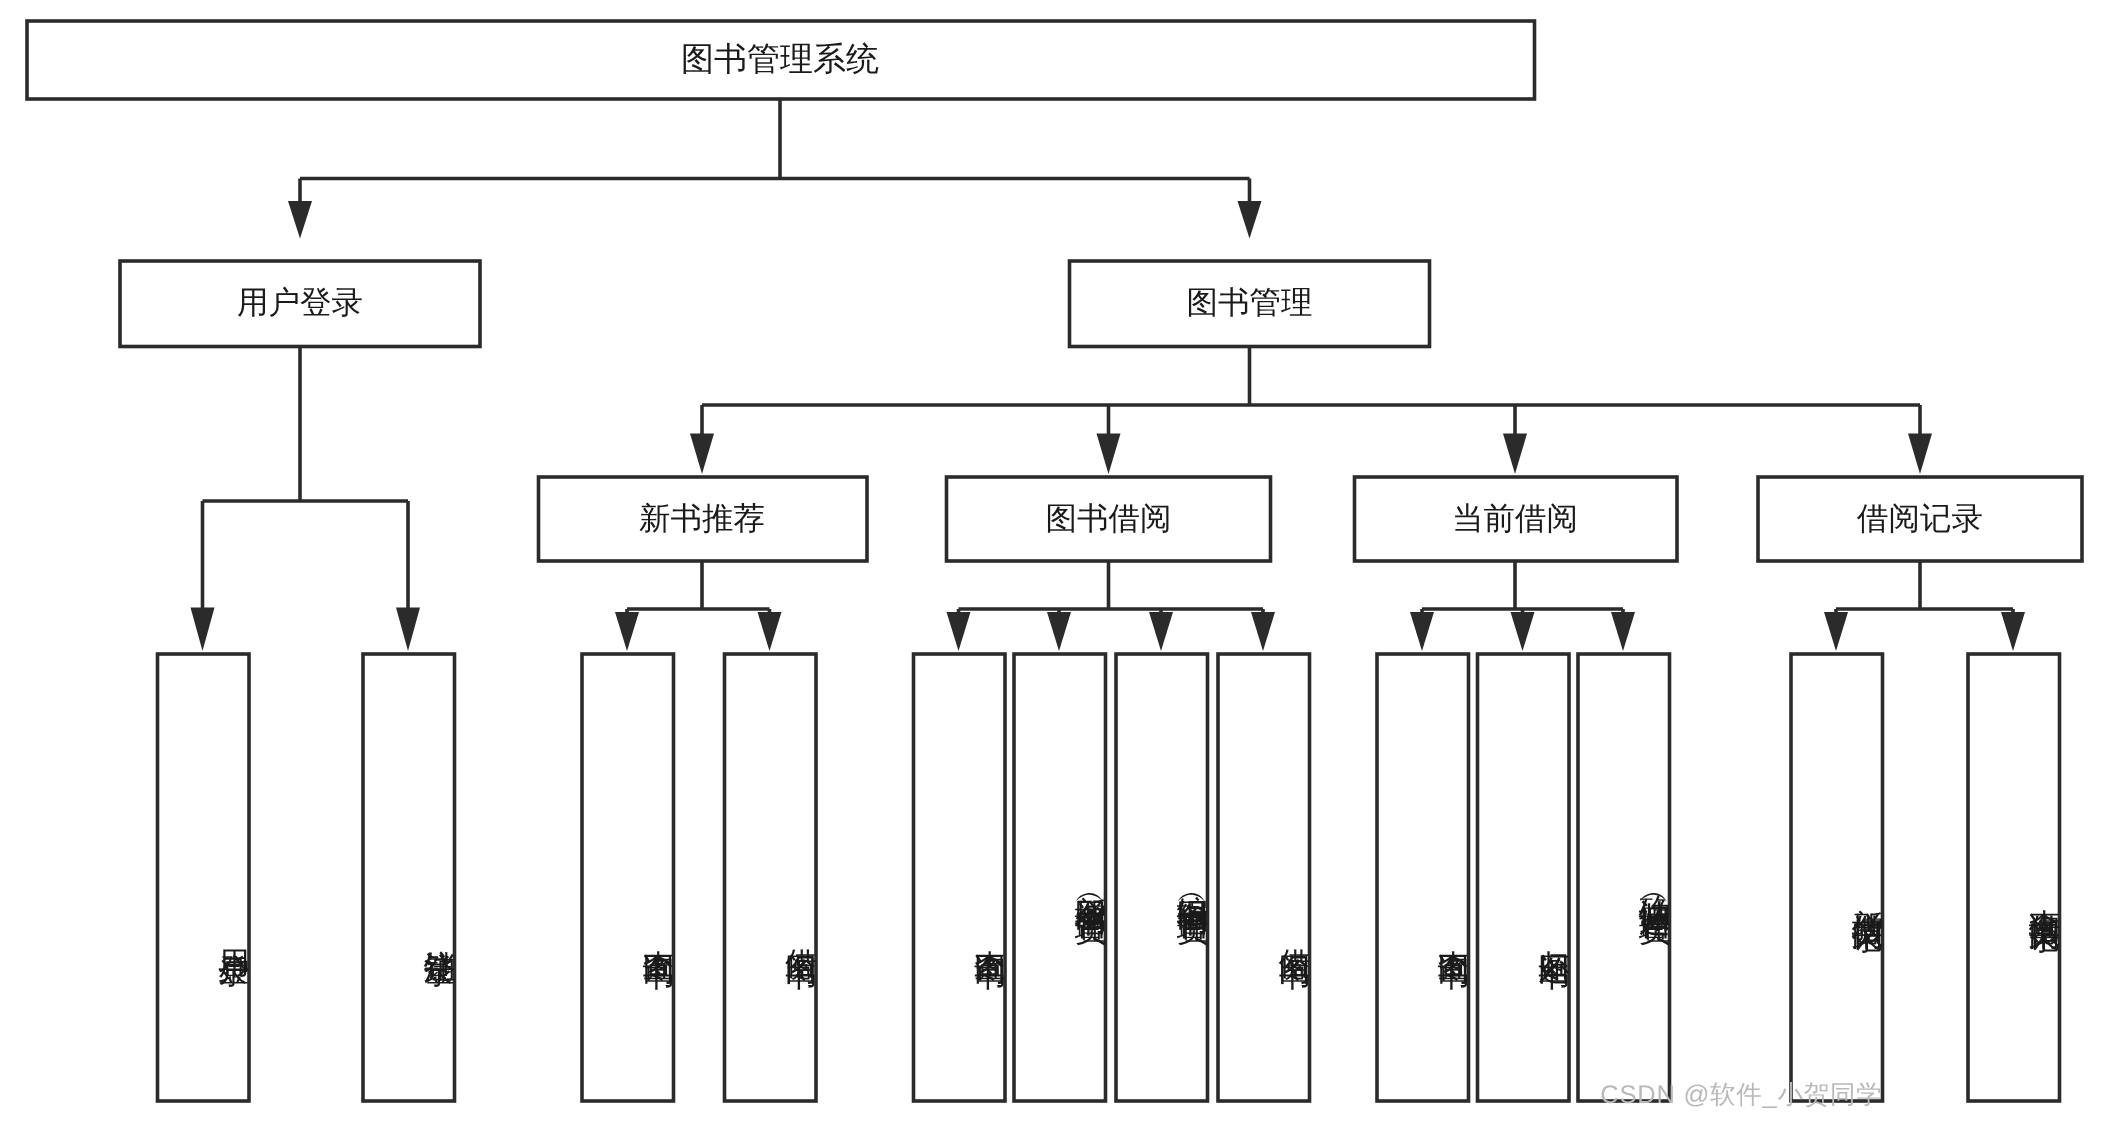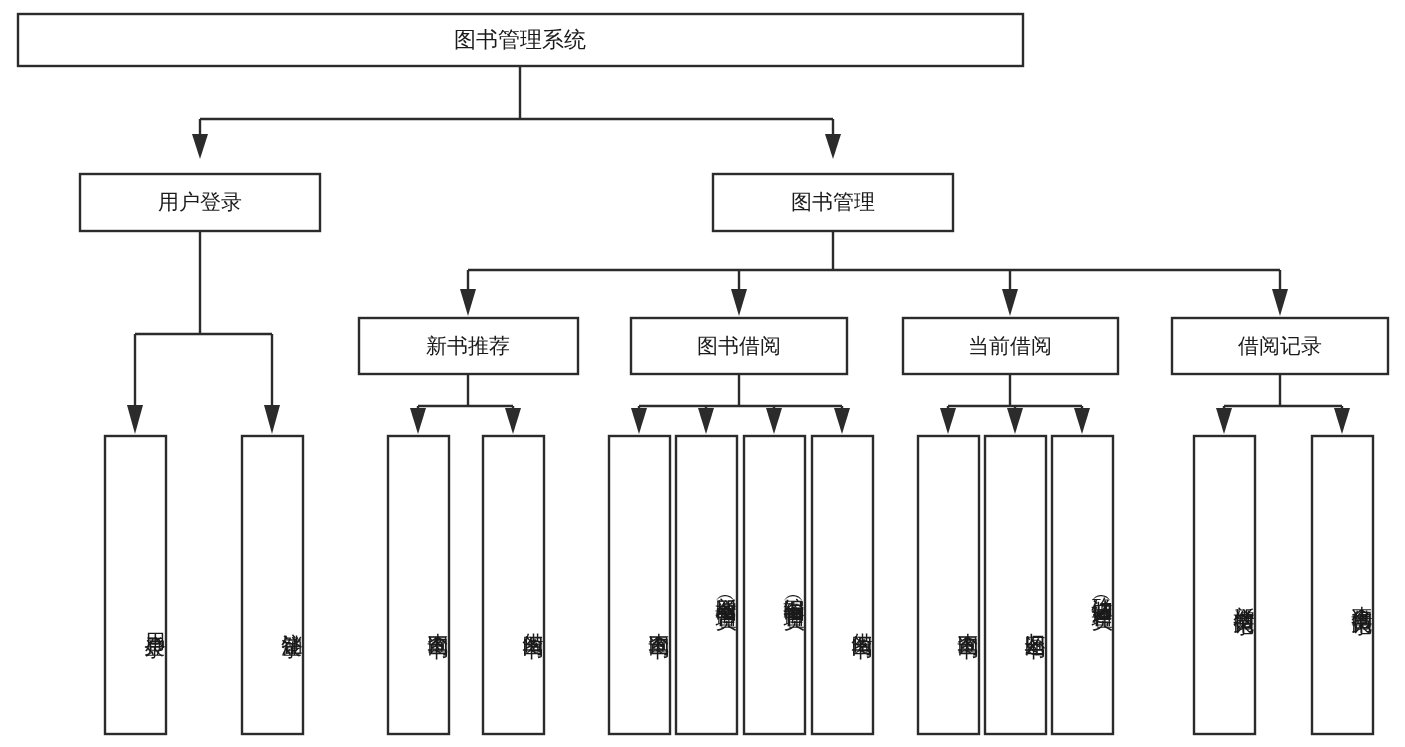--- a/index.html
+++ b/index.html
@@ -225,14 +225,15 @@
   <div class="vlabel-wrap" style="left:744px; top:443px; width:61px; height:291px;">编辑图书（管理员）</div>
   <div class="vlabel-wrap" style="left:812px; top:505px; width:61px; height:229px;">借阅图书</div>
 
   <div class="vlabel-wrap" style="left:918px; top:505px; width:61px; height:229px;">查询图书</div>
   <div class="vlabel-wrap" style="left:985px; top:505px; width:61px; height:229px;">归还图书</div>
   <div class="vlabel-wrap" style="left:1052px; top:443px; width:61px; height:291px;">确认归还（管理员）</div>
 
   <div class="vlabel-wrap" style="left:1194px; top:455px; width:61px; height:279px;">新增借阅记录</div>
   <div class="vlabel-wrap" style="left:1312px; top:455px; width:61px; height:279px;">查询借阅记录</div>
 
+  <div class="watermark">CSDN @软件_小贺同学</div>
 
 </div>
 
 </body></html>

